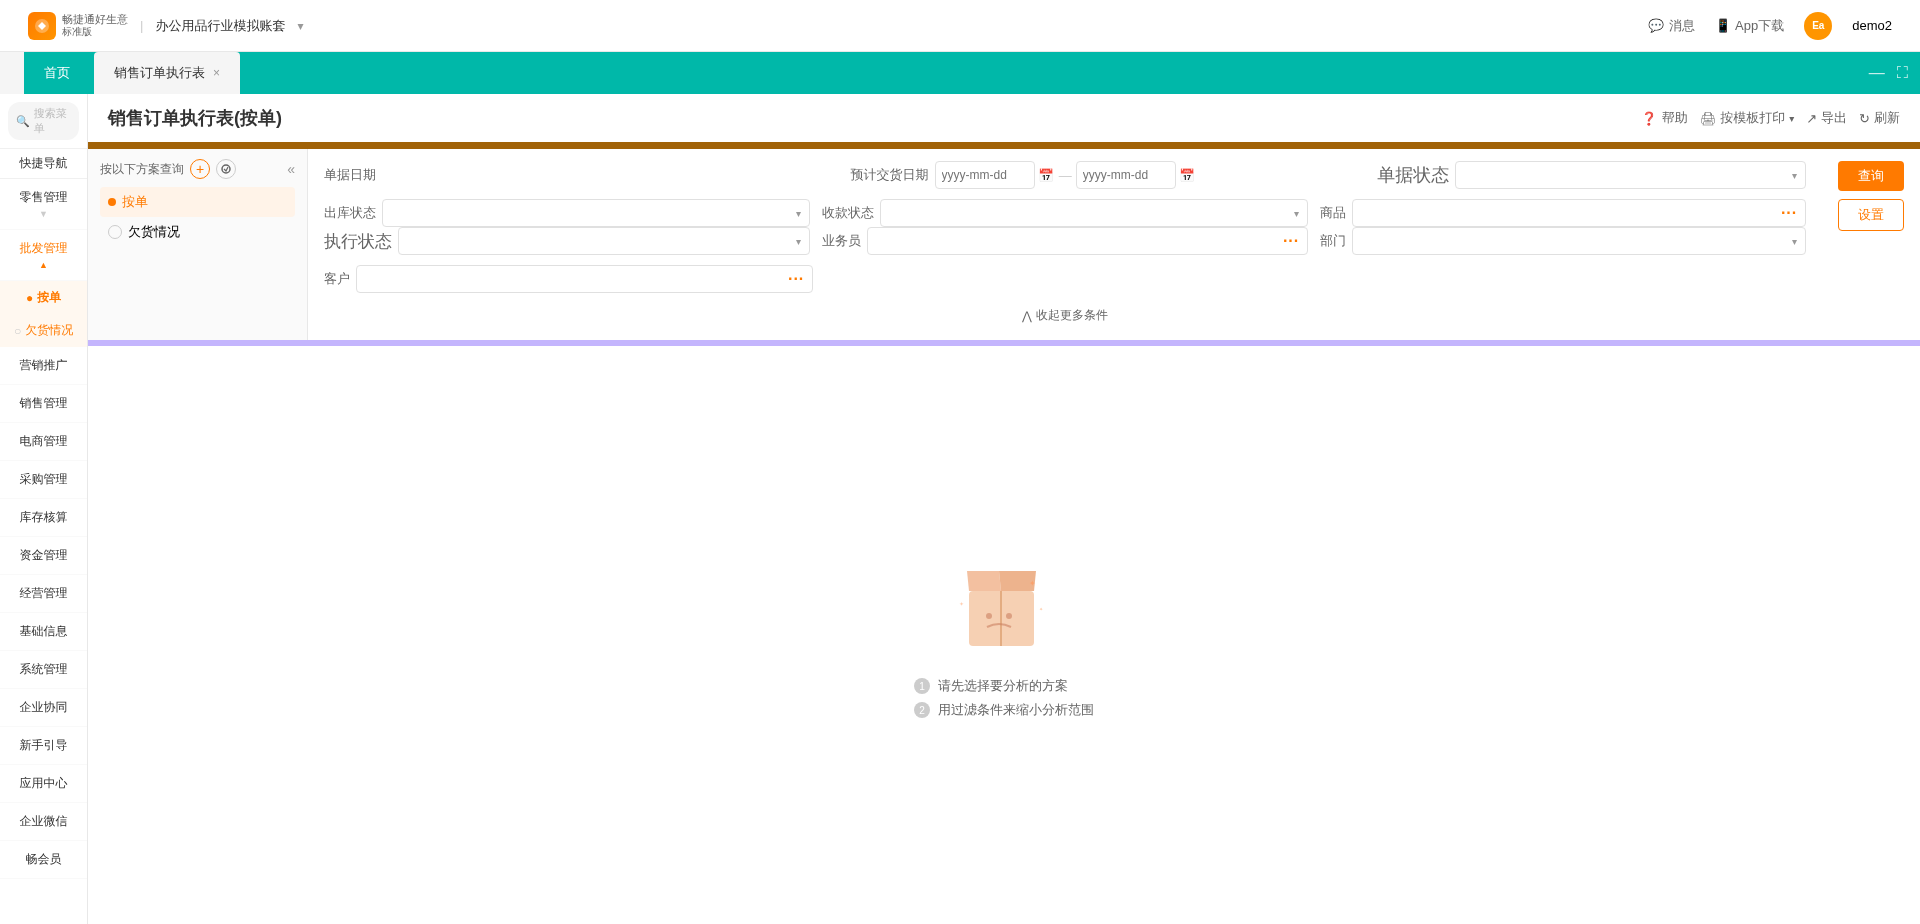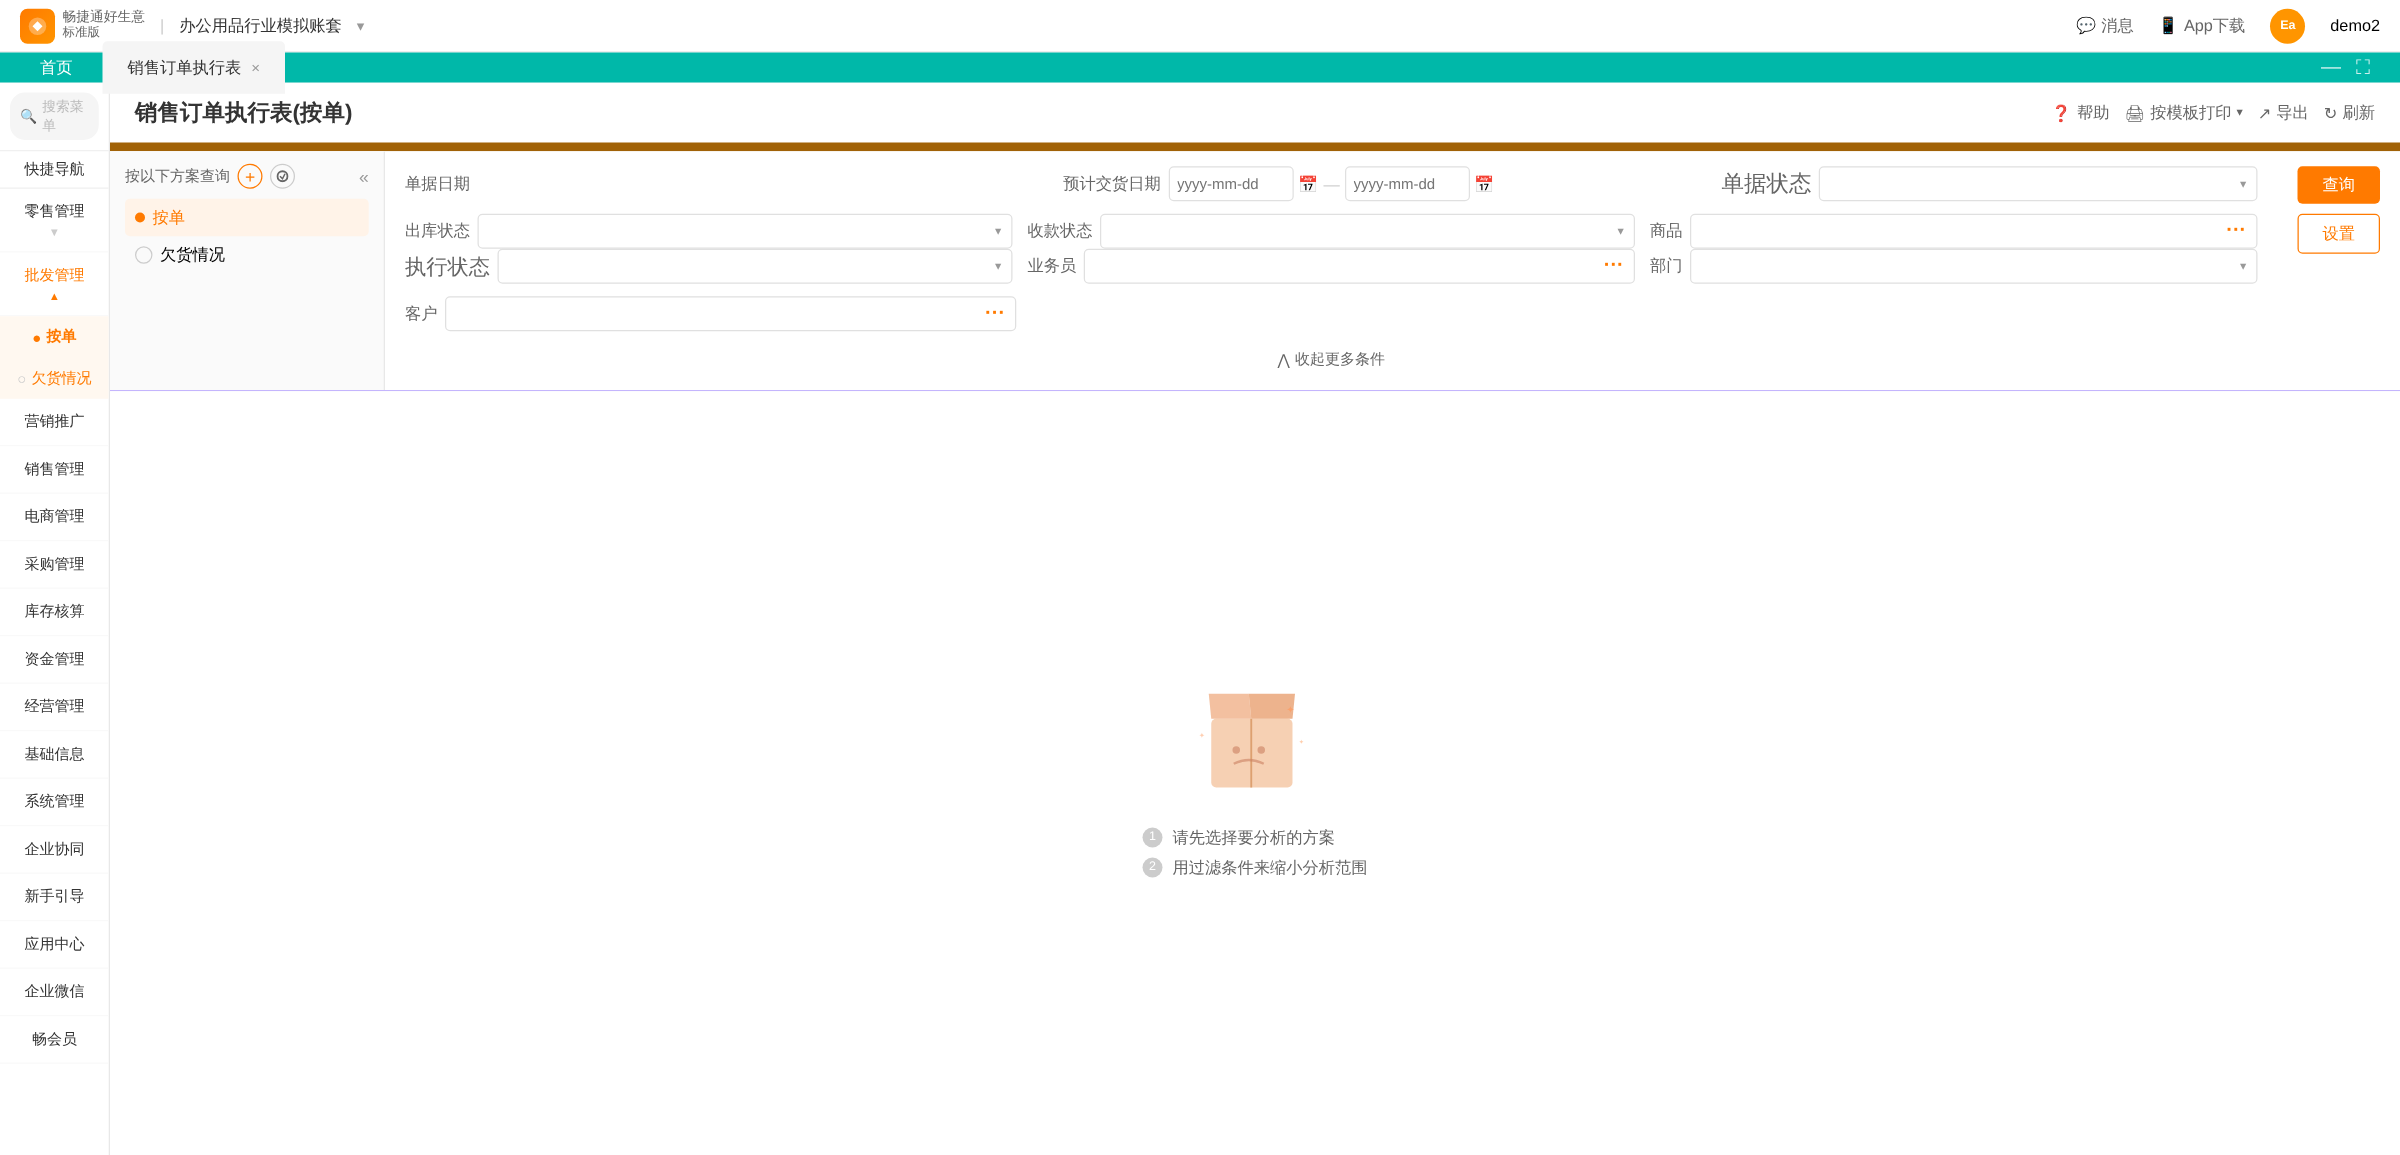--- a/index.html
+++ b/index.html
@@ -1,45 +1,46 @@
 <!DOCTYPE html>
 <html><head>
   <meta charset="utf-8">
   <style>
     * { box-sizing: border-box; margin: 0; padding: 0; font-family: 'Microsoft YaHei', Arial, sans-serif; }
     body { background: #f5f5f5; display: flex; flex-direction: column; height: 924px; overflow: hidden; font-size: 13px; }
 
     
     .top-header {
       background: #fff;
-      height: 42px;
-      display: flex;
-      align-items: center;
-      padding: 0 16px;
+      height: 52px;
+      display: flex;
+      align-items: center;
+      padding: 0 28px;
       border-bottom: 1px solid #e8e8e8;
       justify-content: space-between;
     }
     .top-header-left { display: flex; align-items: center; gap: 12px; }
     .logo-area { display: flex; align-items: center; gap: 6px; }
     .logo-icon { width: 28px; height: 28px; background: linear-gradient(135deg, #ff7a00, #ff9500); border-radius: 6px; display: flex; align-items: center; justify-content: center; color: white; font-size: 10px; font-weight: bold; }
     .logo-text { font-size: 11px; color: #666; line-height: 1.2; }
     .breadcrumb-title { font-size: 13px; color: #333; }
     .breadcrumb-arrow { color: #999; font-size: 12px; }
     .top-header-right { display: flex; align-items: center; gap: 20px; }
     .header-action { display: flex; align-items: center; gap: 4px; color: #666; font-size: 13px; cursor: pointer; }
     .user-avatar { width: 28px; height: 28px; border-radius: 50%; background: #ff9500; display: flex; align-items: center; justify-content: center; color: white; font-size: 11px; overflow: hidden; }
 
     
     .tab-bar {
       background: #00b8a9;
-      height: 24px;
-      display: flex;
-      align-items: center;
-      padding: 12px;
+      height: 42px;
+      display: flex;
+      align-items: center;
+      padding: 0;
       position: relative;
+      margin-left: 24px;
     }
     .tab-item {
       height: 42px;
       display: flex;
       align-items: center;
       padding: 0 20px;
       font-size: 13px;
       cursor: pointer;
       position: relative;
     }
@@ -328,21 +329,21 @@
         </div>
         <div class="refresh-btn">
           <span>↻</span>
           <span>刷新</span>
         </div>
       </div>
     </div>
 
     <div style="flex:1;display:flex;flex-direction:column;overflow:hidden;background:white;">
 
-      <div style="display:flex;border-bottom:1px solid #c4b5fd;">
+      <div style="display:flex;border-bottom:6px solid #c4b5fd;">
 
         <div style="width:220px;min-width:220px;padding:10px 12px;border-right:1px solid #e8e8e8;background:#fafafa;">
           <div style="display:flex;align-items:center;margin-bottom:8px;gap:6px;">
             <span style="font-size:12px;color:#666;">按以下方案查询</span>
             <div class="add-btn">+</div>
             <div class="edit-btn">
               <svg width="10" height="10" viewBox="0 0 10 10" fill="#666">
                 <circle cx="5" cy="5" r="4" fill="none" stroke="#666" stroke-width="1.5"></circle>
                 <path d="M3 5 L5 7 L7 3" stroke="#666" stroke-width="1.2" fill="none"></path>
               </svg>

